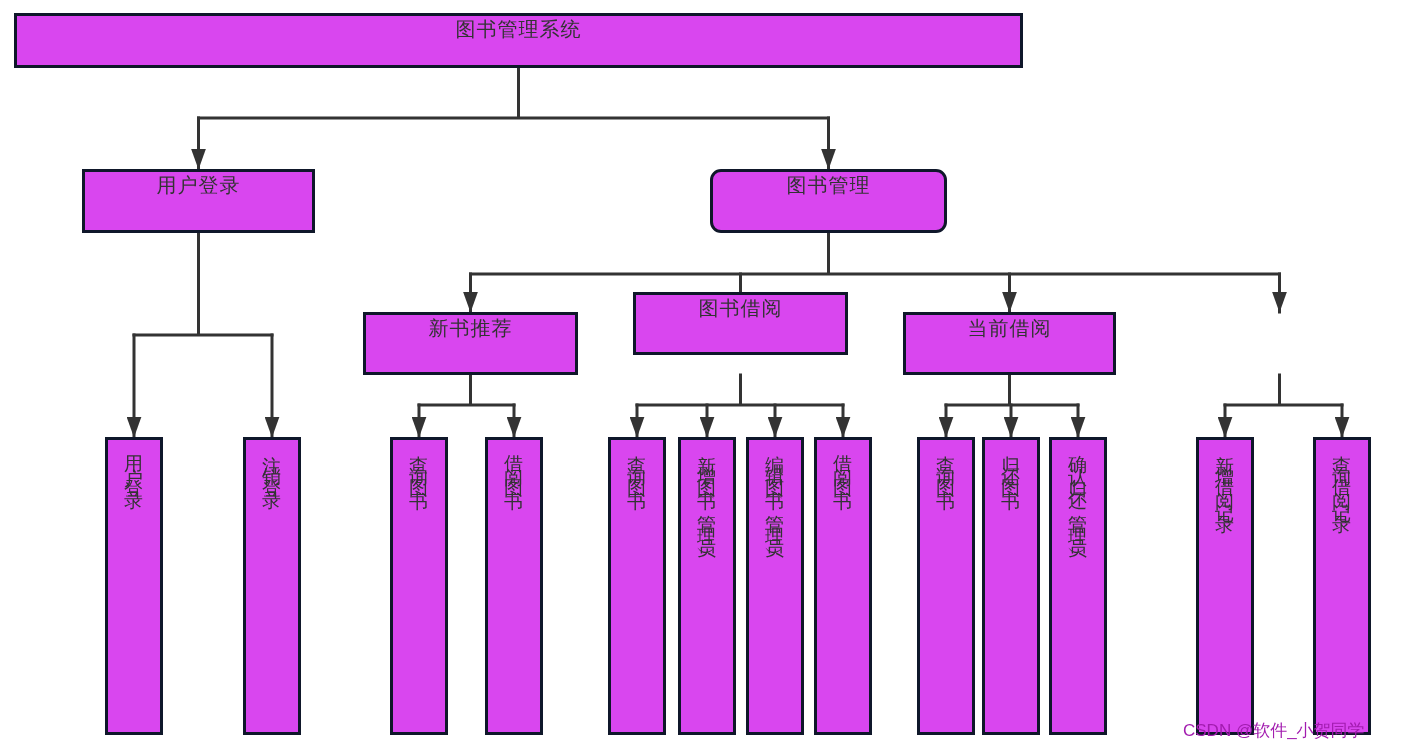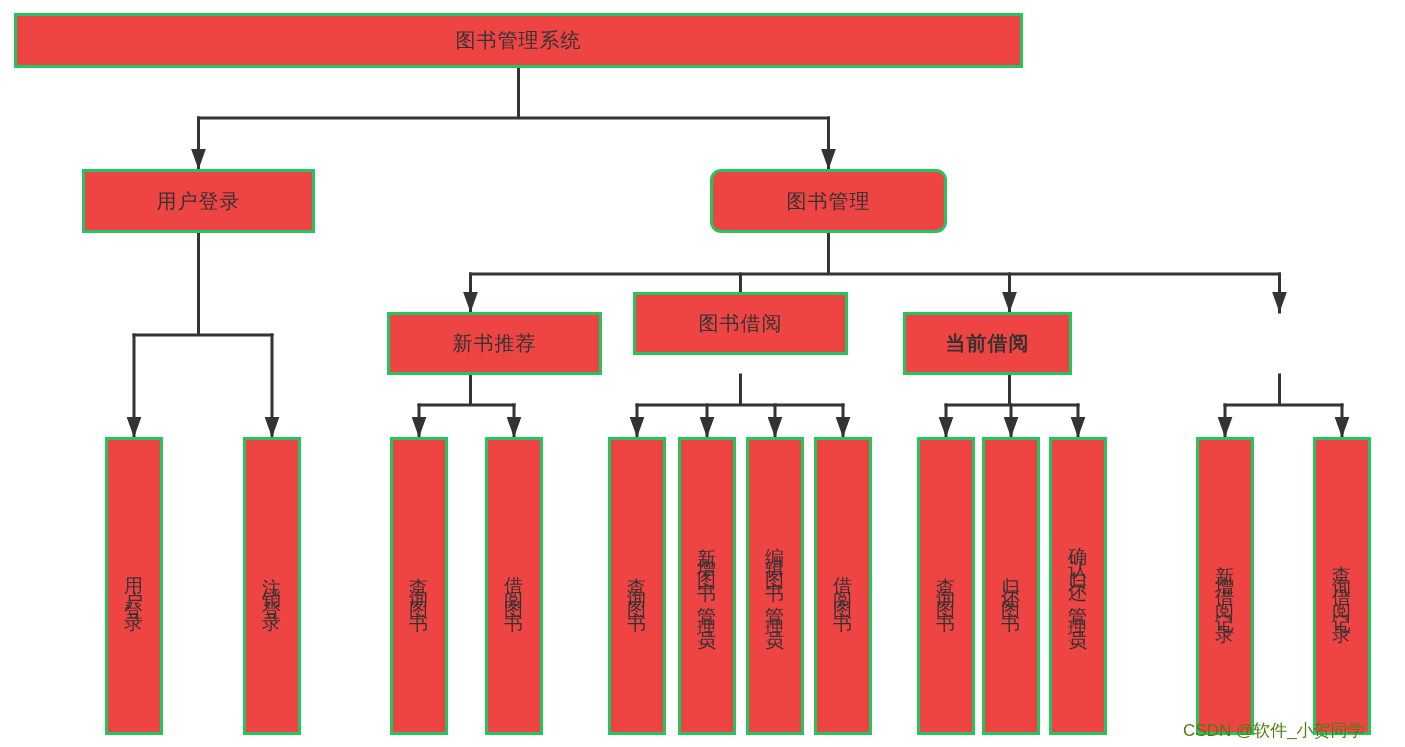--- a/index.html
+++ b/index.html
@@ -17,25 +17,25 @@
   }
   .connectors {
     position: absolute;
     left: 0;
     top: 0;
     z-index: 1;
   }
   .node {
     position: absolute;
     box-sizing: border-box;
-    background: #ef4444;
-    border: 3px solid #22c55e;
+    background: #d946ef;
+    border: 3px solid #0f172a;
     color: #333333;
     display: flex;
-    align-items: center;
+    align-items: flex-start;
     justify-content: center;
     z-index: 2;
   }
   .hbox {
     font-size: 20px;
     letter-spacing: 1px;
     white-space: nowrap;
   }
   .vbox {
     font-size: 19px;
@@ -45,21 +45,21 @@
     text-orientation: mixed;
     letter-spacing: 12px;
     line-height: 1;
     white-space: nowrap;
   }
   .watermark {
     position: absolute;
     left: 1183px;
     top: 719px;
     font-size: 17px;
-    color: #4d7c0f;
+    color: #a21caf;
     white-space: nowrap;
     z-index: 5;
   }
 </style>
 </head>
 <body>
 
 <div class="stage">
 
   <svg class="connectors" width="1405" height="747" viewBox="0 0 1405 747">
@@ -110,27 +110,27 @@
     <span>图书管理系统</span>
   </div>
 
   <div class="node hbox" style="left:82px; top:169px; width:233px; height:64px;">
     <span>用户登录</span>
   </div>
   <div class="node hbox" style="left:710px; top:169px; width:237px; height:64px;border-radius:11px;">
     <span>图书管理</span>
   </div>
 
-  <div class="node hbox" style="left:363px; top:312px; width:215px; height:63px;margin-left:24px;">
+  <div class="node hbox" style="left:363px; top:312px; width:215px; height:63px;">
     <span>新书推荐</span>
   </div>
   <div class="node hbox" style="left:633px; top:292px; width:215px; height:63px;">
     <span>图书借阅</span>
   </div>
-  <div class="node hbox" style="left:903px; top:312px; width:169px; height:63px;font-weight:bold;">
+  <div class="node hbox" style="left:903px; top:312px; width:213px; height:63px;">
     <span>当前借阅</span>
   </div>
 
   <div class="node vbox" style="left:105px; top:437px; width:58px; height:298px;">
     <span class="vtext">用户登录</span>
   </div>
   <div class="node vbox" style="left:243px; top:437px; width:58px; height:298px;">
     <span class="vtext">注销登录</span>
   </div>
 

